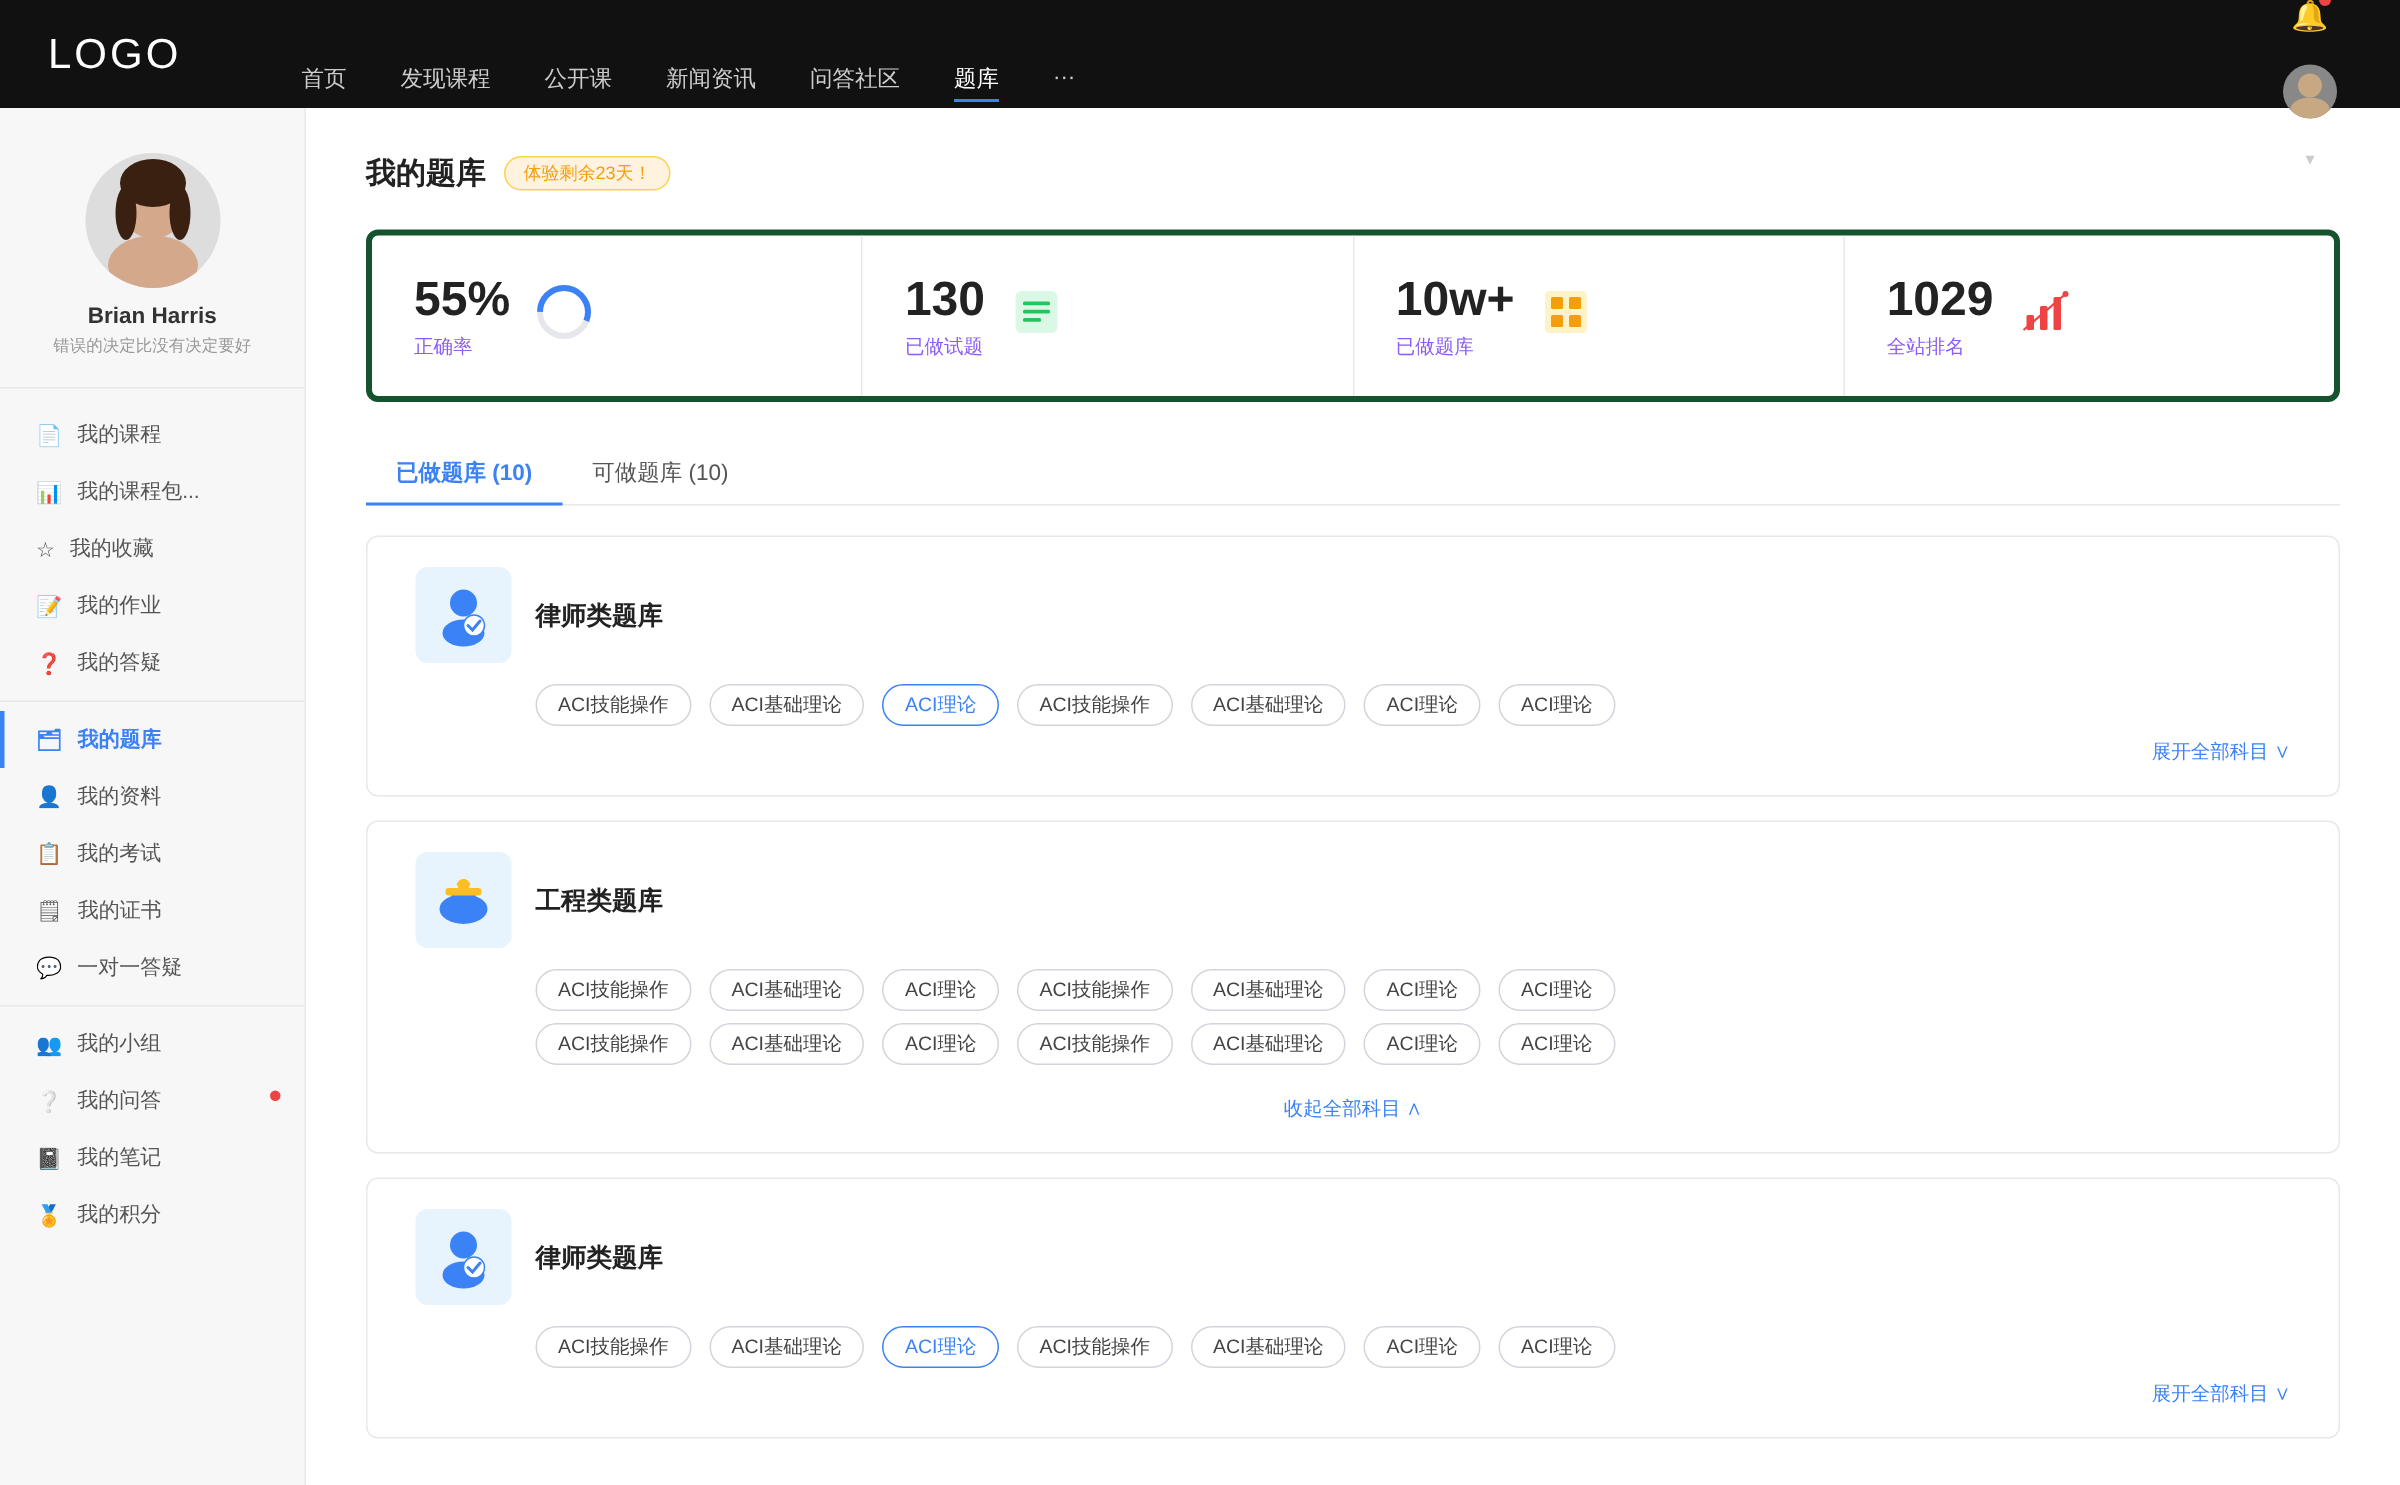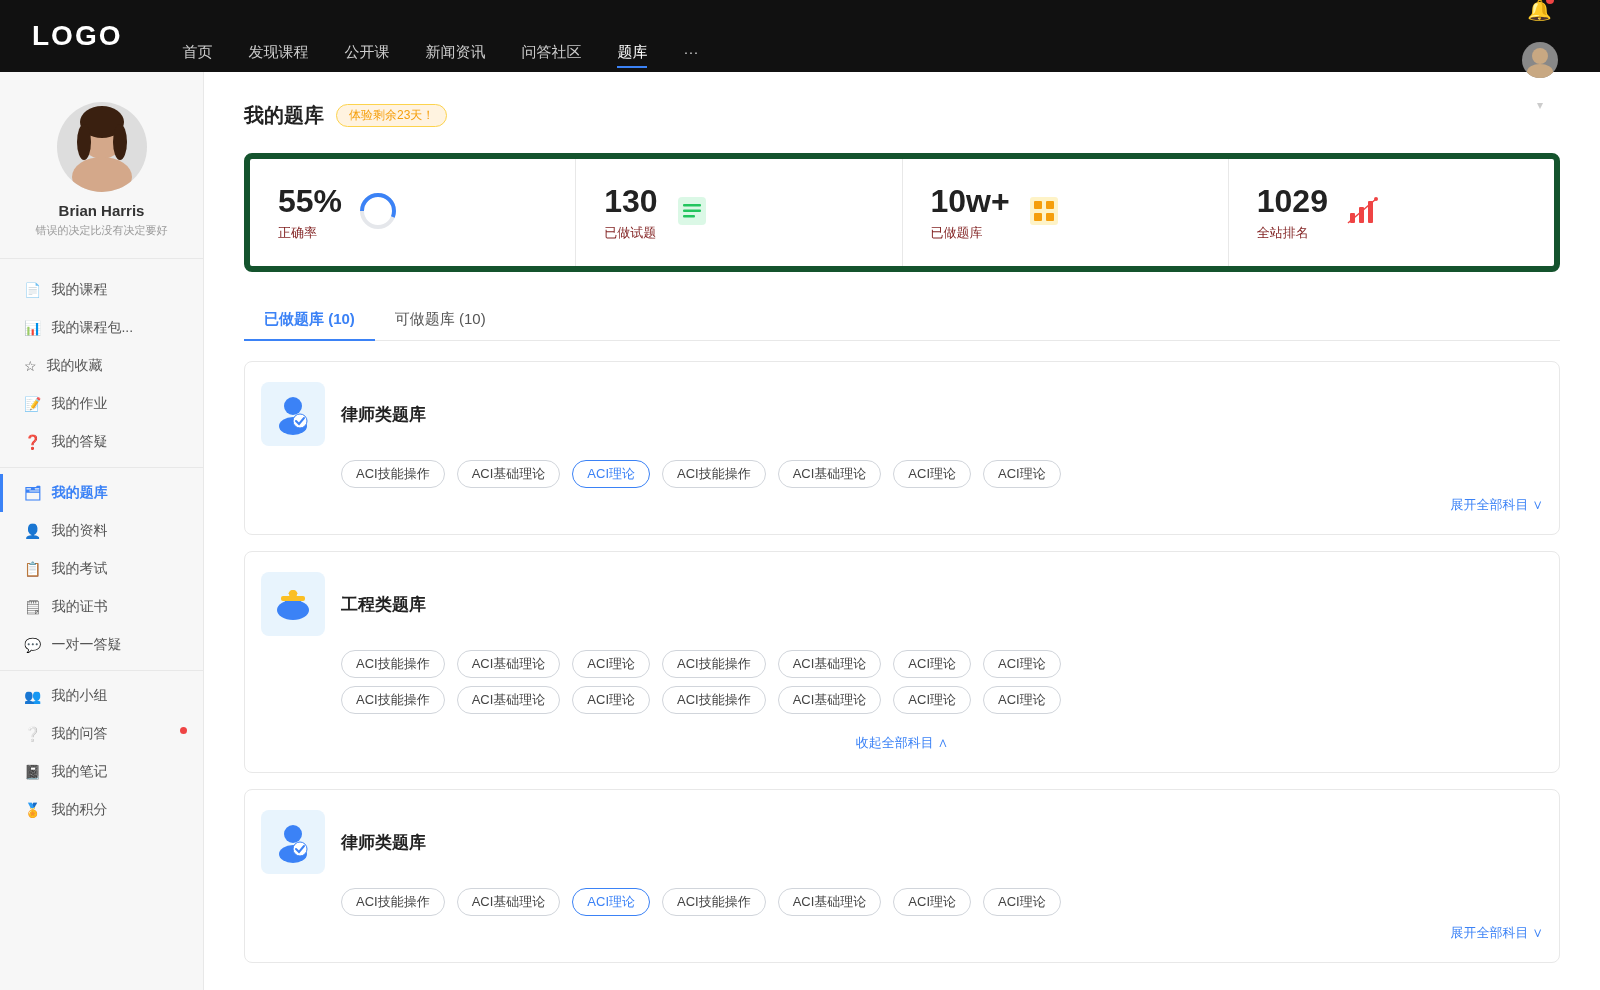--- a/index.html
+++ b/index.html
@@ -10,23 +10,23 @@
       background: #111;
       height: 72px;
       display: flex;
       align-items: center;
       padding: 0 32px;
       position: fixed; top: 0; left: 0; right: 0; z-index: 100;
     }
     .navbar-logo {
       color: #fff;
       font-size: 28px;
-      font-weight: 700;
+      font-weight: 400;
       letter-spacing: 2px;
-      margin-right: 60px;
+      margin-right: 80px;
     }
     .navbar-nav {
       display: flex;
       gap: 36px;
       flex: 1;
     }
     .navbar-nav a {
       color: #ccc;
       text-decoration: none;
       font-size: 15px;
@@ -163,21 +163,21 @@
       color: #f59e0b;
       border: 1px solid #fcd34d;
       border-radius: 20px;
       padding: 2px 12px;
       font-size: 12px;
     }
 
     
     .stats-row {
       display: flex;
-      border: 6px solid #14532d;
+      border: 4px solid #14532d;
       border-radius: 8px;
       margin-bottom: 28px;
       overflow: hidden;
     }
     .stat-card {
       flex: 1;
       padding: 24px 28px;
       display: flex;
       align-items: center;
       gap: 16px;
@@ -185,21 +185,21 @@
     }
     .stat-card:last-child { border-right: none; }
     .stat-info {}
     .stat-value {
       font-size: 32px;
       font-weight: 700;
       color: #222;
     }
     .stat-label {
       font-size: 13px;
-      color: #7f1d1d;
+      color: #8b5cf6;
       margin-top: 4px;
     }
     .stat-icon { flex-shrink: 0; }
 
     
     .tabs-row {
       display: flex;
       gap: 0;
       margin-bottom: 20px;
       border-bottom: 1px solid #e8e8e8;
@@ -215,21 +215,21 @@
     .tab-item.active {
       color: #3b82f6;
       border-bottom: 2px solid #3b82f6;
       font-weight: 600;
     }
 
     
     .bank-card {
       border: 1px solid #e8e8e8;
       border-radius: 8px;
-      padding: 20px 16px;
+      padding: 20px 32px;
       margin-bottom: 16px;
     }
     .bank-card-header {
       display: flex;
       align-items: center;
       gap: 16px;
       margin-bottom: 14px;
     }
     .bank-icon {
       width: 64px; height: 64px;

